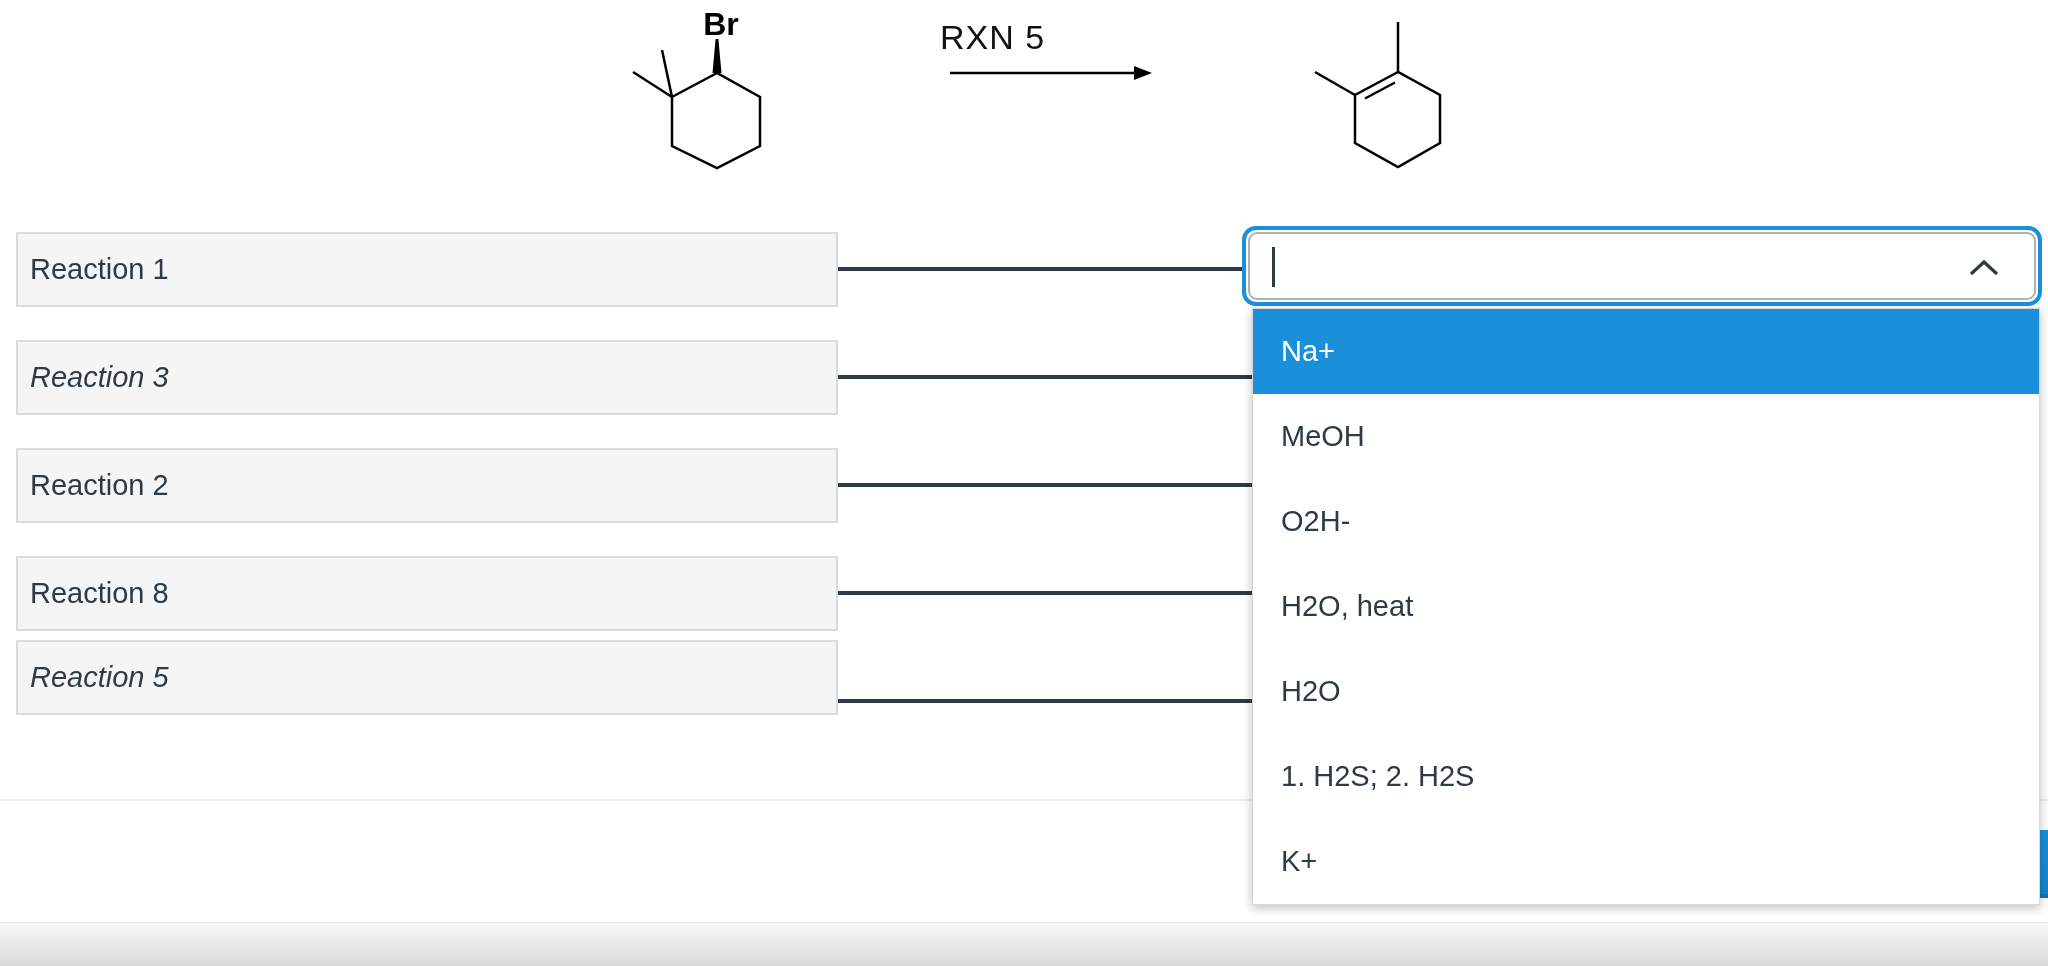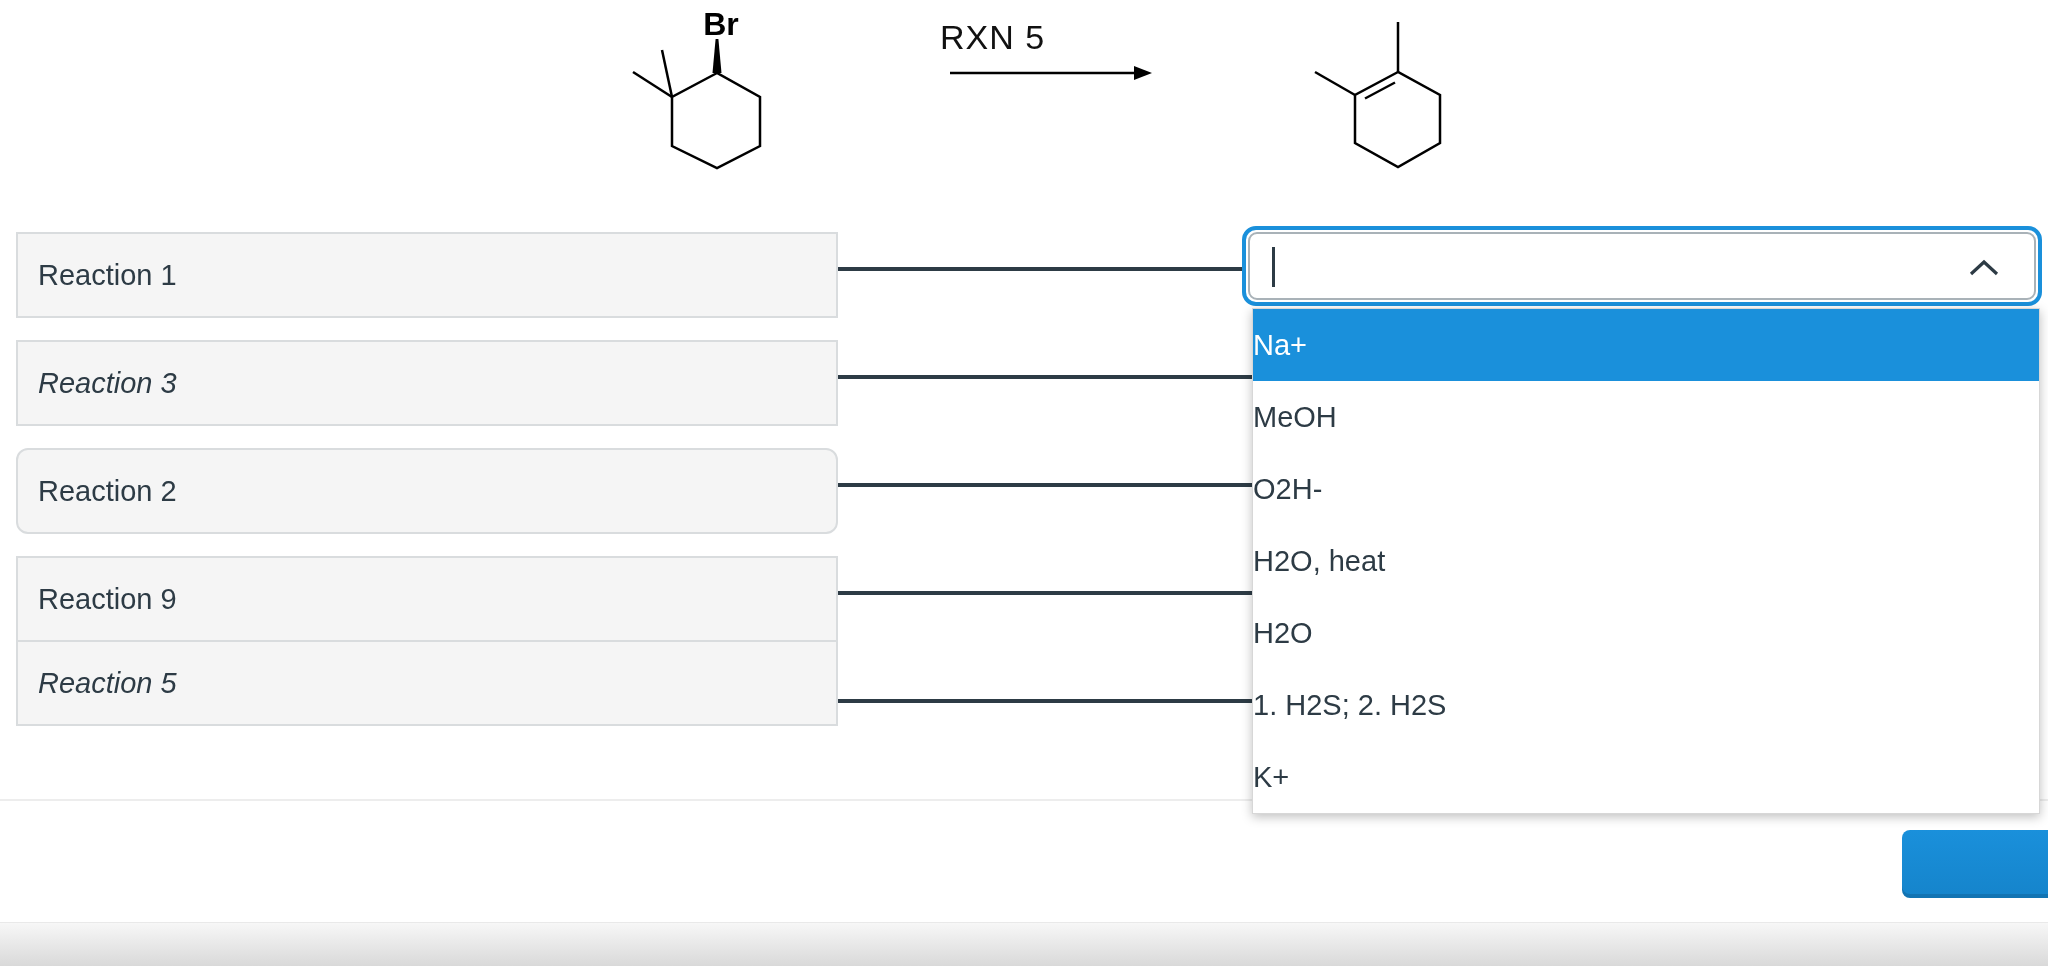--- a/index.html
+++ b/index.html
@@ -21,27 +21,27 @@
     text-align: left;
     font-size: 34px;
     color: #111111;
     letter-spacing: 1px;
   }
 
   
   .reaction-box {
     left: 16px;
     width: 822px;
-    height: 86px;
+    height: 75px;
     box-sizing: border-box;
     background: #f5f5f5;
     border: 2px solid #d9dcde;
     display: flex;
     align-items: center;
-    padding-left: 20px;
+    padding-left: 12px;
     font-size: 29px;
     color: #2d3b45;
     z-index: 2;
   }
 
   
   .connector {
     left: 838px;
     width: 417px;
     height: 4px;
@@ -83,23 +83,24 @@
   
   .dropdown {
     left: 1252px; top: 308px;
     width: 786px;
     background: #ffffff;
     border: 1px solid #d7d7d7;
     box-shadow: 0 3px 10px rgba(0,0,0,0.25);
     z-index: 6;
   }
   .option {
-    height: 72px;
+    height: 85px;
     display: flex;
     align-items: center;
+    padding-left: 28px;
     font-size: 29px;
     color: #2d3b45;
     background: #ffffff;
   }
   .option.active {
     background: #1a90db;
     color: #ffffff;
   }
 
   
@@ -163,25 +164,25 @@
     </g>
   </svg>
 </div>
 
 <div class="abs reaction-box" style="top:232px;">
   <span>Reaction 1</span>
 </div>
 <div class="abs reaction-box" style="top:340px;font-style:italic;">
   <span>Reaction 3</span>
 </div>
-<div class="abs reaction-box" style="top:448px;border-radius:12px;">
+<div class="abs reaction-box" style="top:448px;">
   <span>Reaction 2</span>
 </div>
 <div class="abs reaction-box" style="top:556px;">
-  <span>Reaction 9</span>
+  <span>Reaction 8</span>
 </div>
 <div class="abs reaction-box" style="top:640px;font-style:italic;">
   <span>Reaction 5</span>
 </div>
 
 <div class="abs connector" style="top:267px;"></div>
 <div class="abs connector" style="top:375px;"></div>
 <div class="abs connector" style="top:483px;"></div>
 <div class="abs connector" style="top:591px;"></div>
 <div class="abs connector" style="top:699px;"></div>

